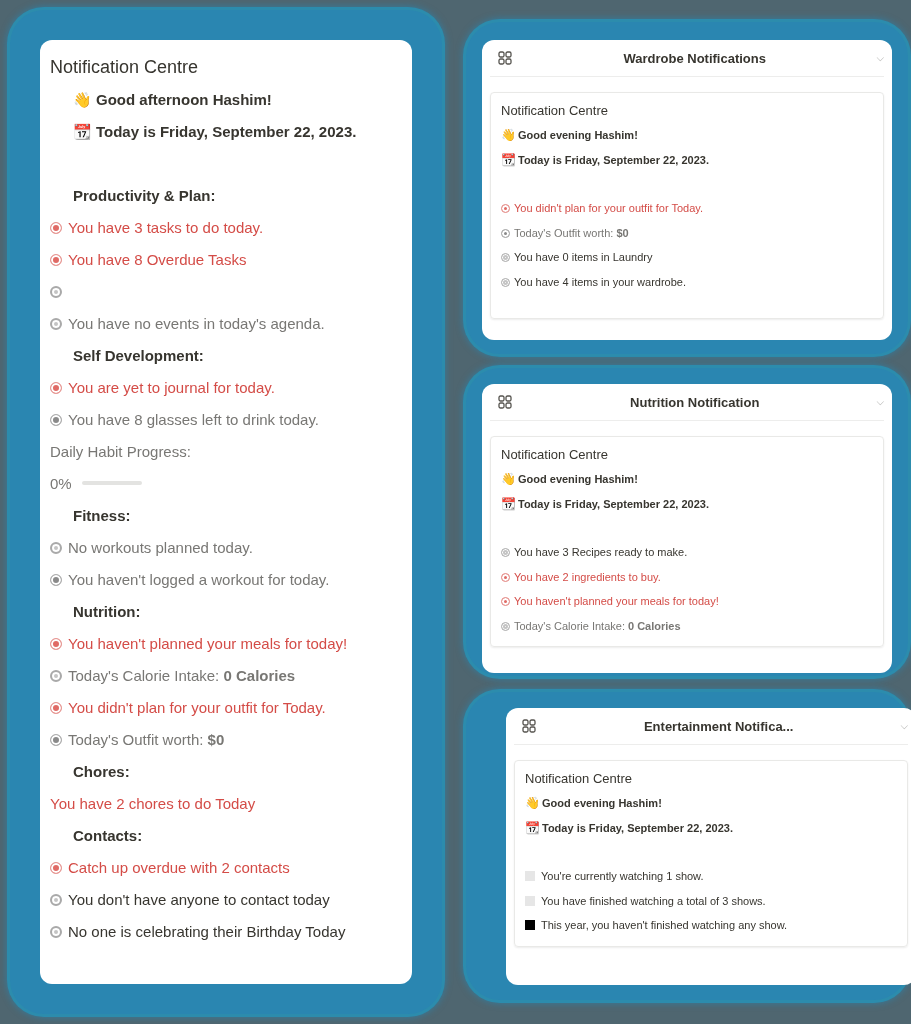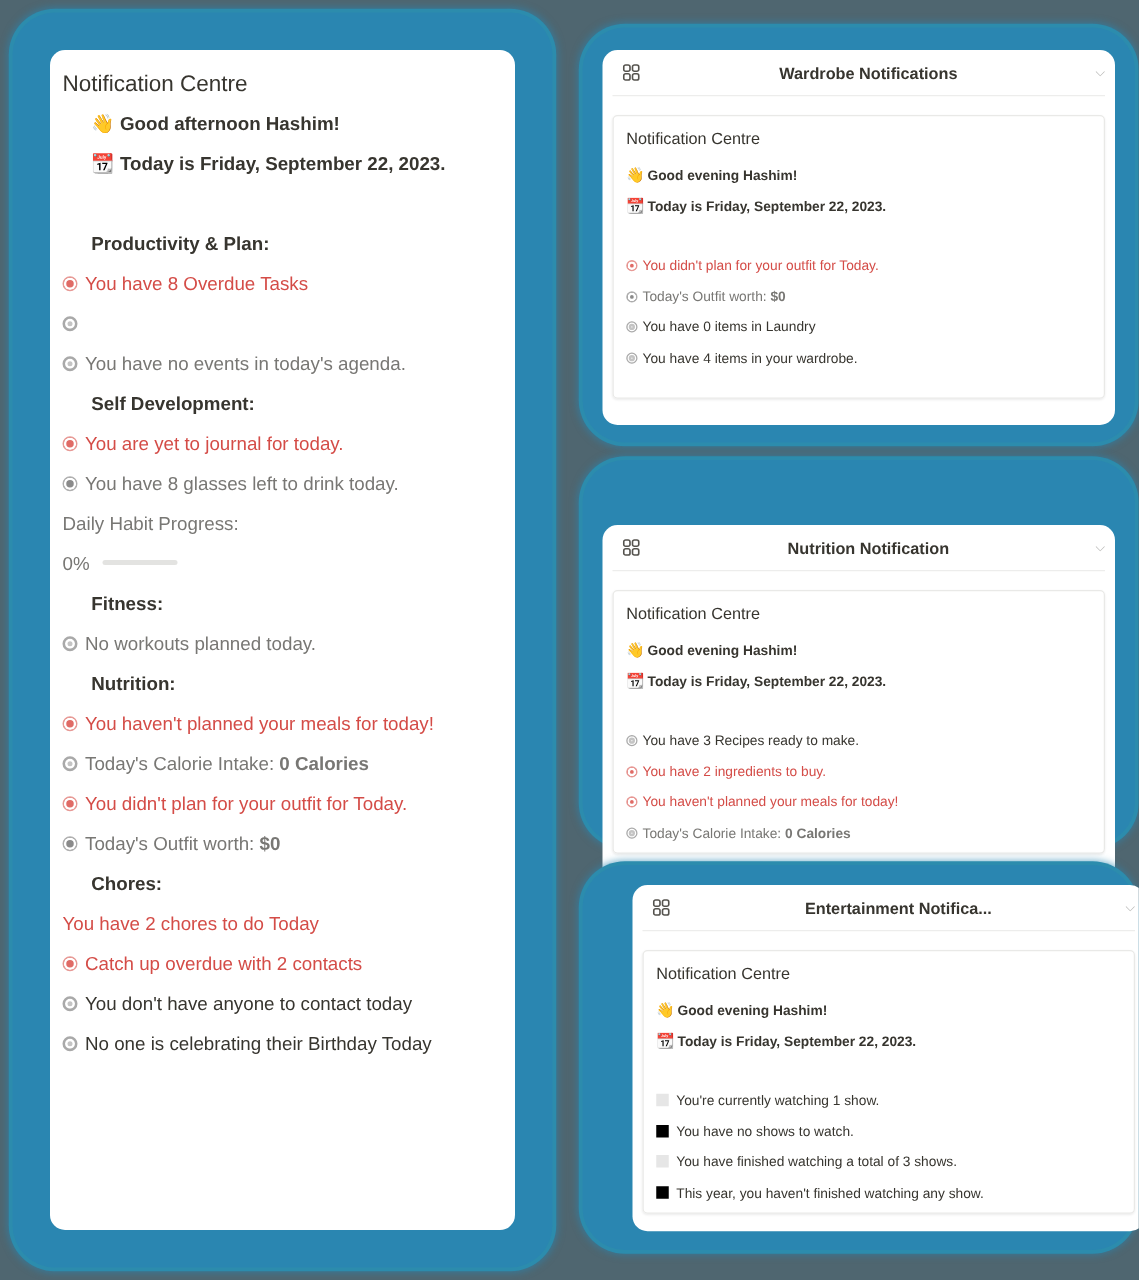--- a/index.html
+++ b/index.html
@@ -49,75 +49,78 @@
     height: 37px; border-bottom: 1px solid #ededec; display: flex; align-items: center;
     padding-left: 8px; font-size: 13px; font-weight: bold; color: #37352f; margin: 0 0 0 0; justify-content: space-between;
   }
   .w-header .grid-ic { width: 14px; height: 14px; margin-right: 7px; }
   .w-header .chev { margin-left: 6px; color: #b5b5b3; font-size: 10px; font-weight: normal; }
   .w-inner {
     margin-top: 15px; border: 1px solid #e9e9e7; border-radius: 4px;
     box-shadow: 0 1px 2px rgba(0,0,0,0.08); padding: 6px 10px 0 10px;
   }
   .w-title { font-size: 13px; height: 24px; line-height: 24px; color: #37352f; }
-  .w-line { font-size: 11px; height: 24.5px; line-height: 35px; white-space: nowrap; }
+  .w-line { font-size: 11px; height: 24.5px; line-height: 24px; white-space: nowrap; }
   .w-line.bold { font-weight: bold; }
   .w-spacer { height: 24px; }
   .w-line .bullet { width: 9px; height: 9px; margin-right: 4px; vertical-align: -1px; }
   .w-line .bullet.ring { border-width: 1.5px; box-shadow: inset 0 0 0 1px #fff, inset 0 0 0 3px #c4c4c4; }
   .w-line .emoji { font-size: 12px; width: 14px; margin-right: 3px; }
   .sq { display: inline-block; width: 10px; height: 10px; margin-right: 6px; vertical-align: -1px; }
   .sq.light { background: #e6e6e6; }
   .sq.black { background: #000; }
 
   #frame-w1 { top: 22px; height: 332px; }
   #card-w1 { top: 40px; height: 300px; }
   #frame-w2 { top: 368px; height: 308px; }
-  #card-w2 { top: 384px; height: 289px; margin-top: 36px; }
+  #card-w2 { top: 384px; height: 289px; }
   #frame-w3 { top: 692px; height: 308px; }
   #card-w3 { top: 708px; height: 277px; margin-left: 24px; }
 </style>
 </head>
 <body>
 
 <div class="frame" id="frame-main"></div>
 <div class="card" id="card-main">
   <div class="main-title">Notification Centre</div>
   <div class="main-line bold dark">
     <span class="emoji">👋</span><span>Good afternoon Hashim!</span>
   </div>
   <div class="main-line bold dark">
     <span class="emoji">📆</span><span>Today is Friday, September 22, 2023.</span>
   </div>
   <div class="spacer-main"></div>
 
   <div class="main-line bold dark">Productivity &amp; Plan:</div>
+  <div class="main-line red"><span class="bullet red-dot"></span><span>You have 3 tasks to do today.</span></div>
   <div class="main-line red"><span class="bullet red-dot"></span><span>You have 8 Overdue Tasks</span></div>
   <div class="main-line grey"><span class="bullet ring"></span></div>
   <div class="main-line grey"><span class="bullet ring"></span><span>You have no events in today's agenda.</span></div>
 
   <div class="main-line bold dark">Self Development:</div>
   <div class="main-line red"><span class="bullet red-dot"></span><span>You are yet to journal for today.</span></div>
   <div class="main-line grey"><span class="bullet grey-dot"></span><span>You have 8 glasses left to drink today.</span></div>
   <div class="main-line grey">Daily Habit Progress:</div>
   <div class="main-line grey"><span>0%</span><span class="progress-track"></span></div>
 
   <div class="main-line bold dark">Fitness:</div>
   <div class="main-line grey"><span class="bullet ring"></span><span>No workouts planned today.</span></div>
+  <div class="main-line grey"><span class="bullet grey-dot"></span><span>You haven't logged a workout for today.</span></div>
 
   <div class="main-line bold dark">Nutrition:</div>
   <div class="main-line red"><span class="bullet red-dot"></span><span>You haven't planned your meals for today!</span></div>
   <div class="main-line grey"><span class="bullet ring"></span><span>Today's Calorie Intake: </span><b>0 Calories</b></div>
 
   <div class="main-line red"><span class="bullet red-dot"></span><span>You didn't plan for your outfit for Today.</span></div>
   <div class="main-line grey"><span class="bullet grey-dot"></span><span>Today's Outfit worth: </span><b>$0</b></div>
 
   <div class="main-line bold dark">Chores:</div>
   <div class="main-line red">You have 2 chores to do Today</div>
 
+  <div class="main-line bold dark">Contacts:</div>
   <div class="main-line red"><span class="bullet red-dot"></span><span>Catch up overdue with 2 contacts</span></div>
   <div class="main-line dark"><span class="bullet ring"></span><span>You don't have anyone to contact today</span></div>
   <div class="main-line dark"><span class="bullet ring"></span><span>No one is celebrating their Birthday Today</span></div>
 </div>
 
 <div class="frame w-frame" id="frame-w1"></div>
 <div class="card w-card" id="card-w1">
   <div class="w-header">
     <svg class="grid-ic" viewBox="0 0 14 14">
         <g fill="none" stroke="#55534e" stroke-width="1.3">
@@ -181,17 +184,16 @@
       </svg>
     <span>Entertainment Notifica...</span>
     <span class="chev">⌵</span>
   </div>
   <div class="w-inner">
     <div class="w-title">Notification Centre</div>
     <div class="w-line bold dark"><span class="emoji">👋</span><span>Good evening Hashim!</span></div>
     <div class="w-line bold dark"><span class="emoji">📆</span><span>Today is Friday, September 22, 2023.</span></div>
     <div class="w-spacer"></div>
     <div class="w-line dark"><span class="sq light"></span><span>You're currently watching 1 show.</span></div>
-    <div class="w-line dark"><span class="sq black"></span><span>You have no shows to watch.</span></div>
     <div class="w-line dark"><span class="sq light"></span><span>You have finished watching a total of 3 shows.</span></div>
     <div class="w-line dark" style="margin-bottom:8px"><span class="sq black"></span><span>This year, you haven't finished watching any show.</span></div>
   </div>
 </div>
 
 </body></html>

